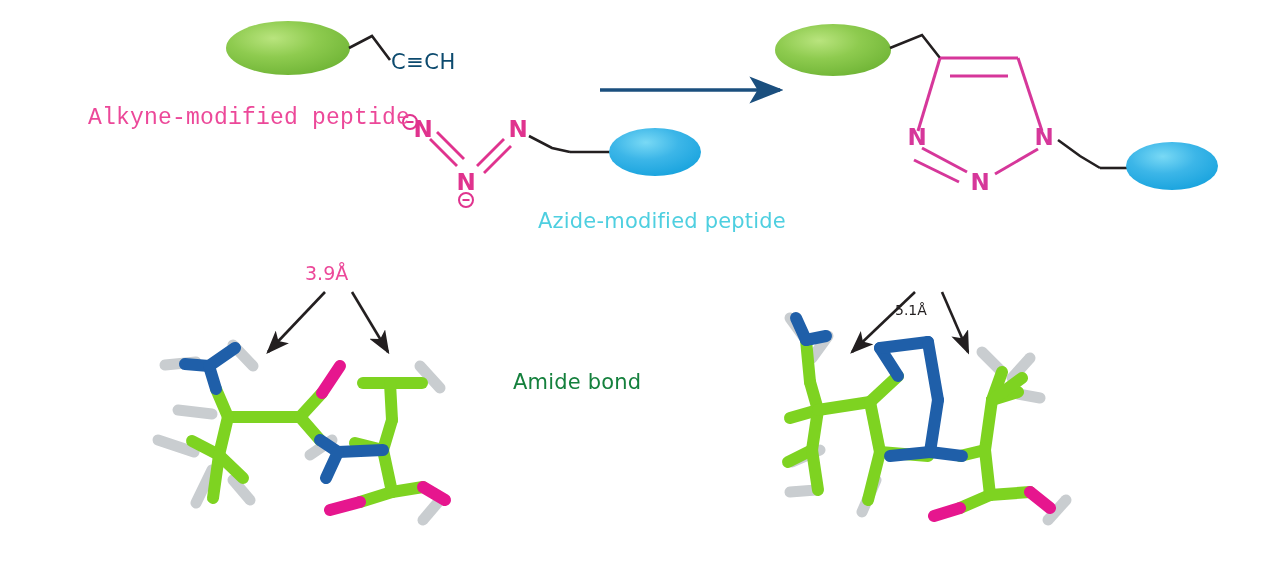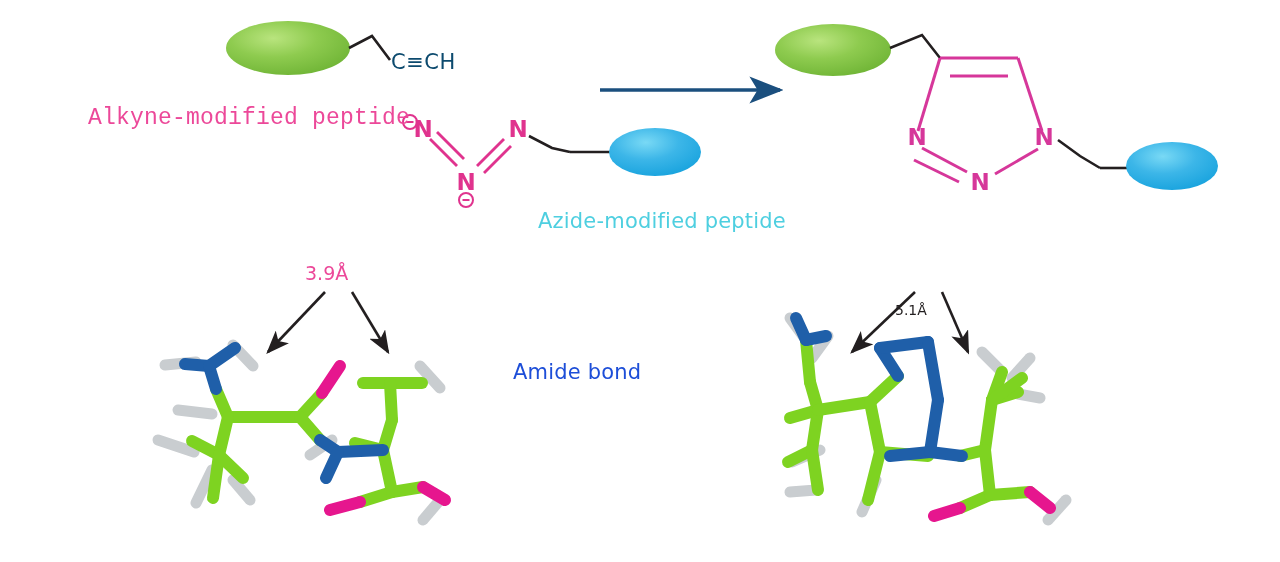--- a/index.html
+++ b/index.html
@@ -37,24 +37,24 @@
   #label-azide {
     left: 538px;
     top: 192px;
     font-size: 21px;
     letter-spacing: 0.2px;
     color: #4ecfe0;
     margin-top: 17px;
   }
   #label-amide {
     left: 513px;
-    top: 360px;
+    top: 370px;
     font-size: 21px;
     letter-spacing: 0.2px;
-    color: #1d4ed8;
+    color: #15803d;
   }
   #label-dist-left {
     left: 305px;
     top: 262px;
     font-size: 19px;
     color: #ec4899;
   }
   #label-dist-right {
     left: 895px;
     top: 262px;

